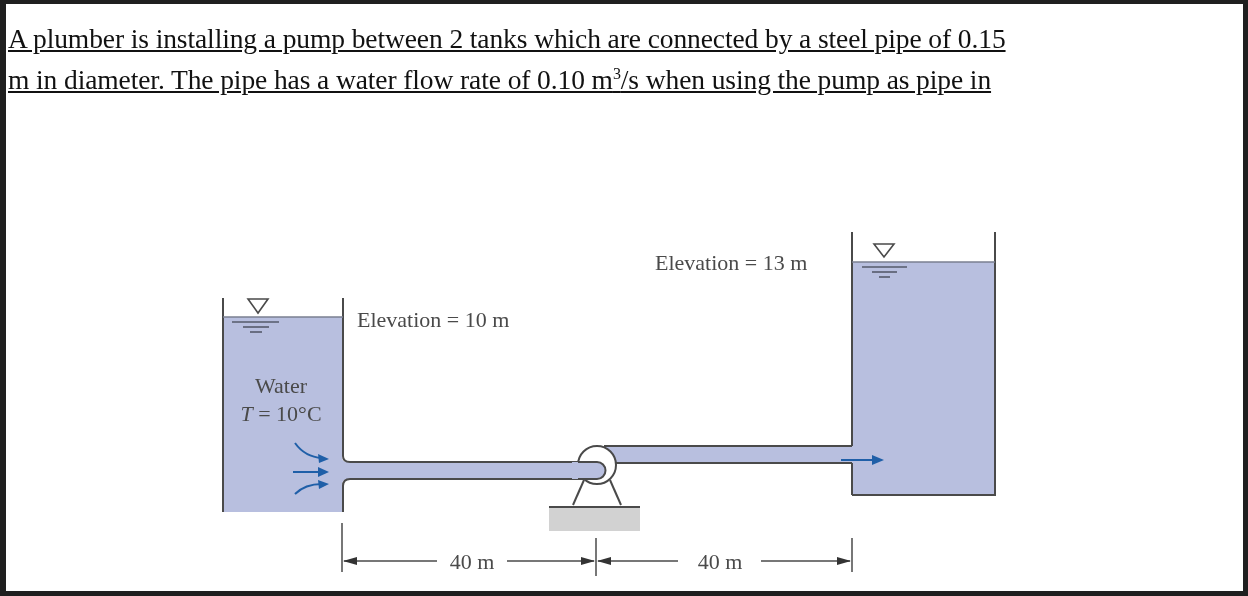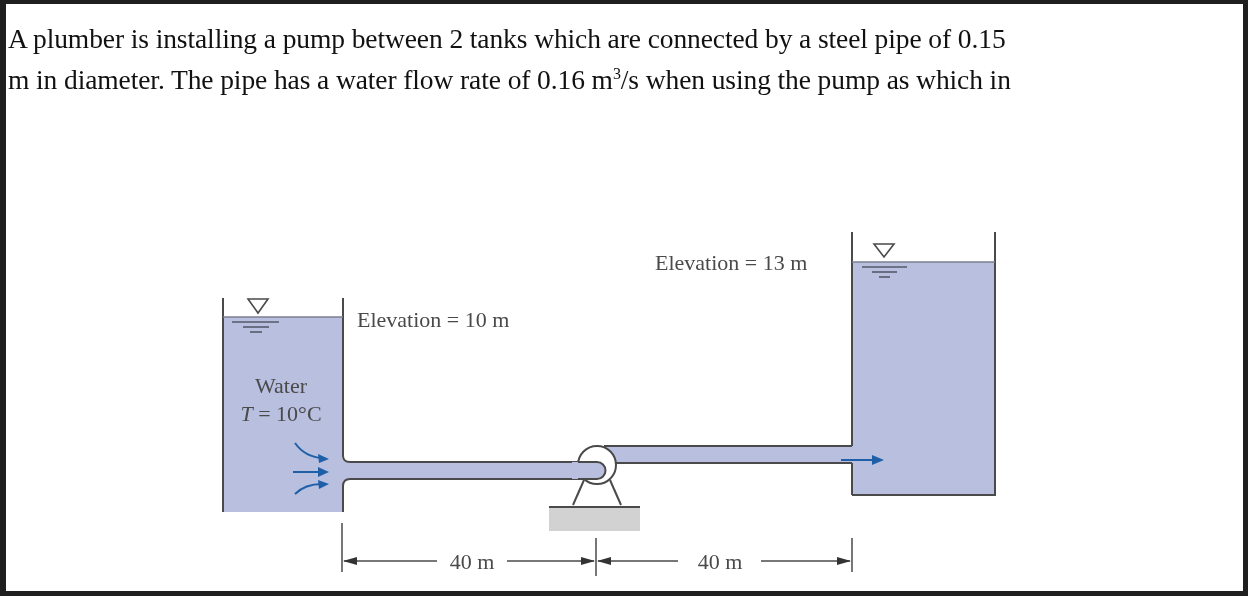--- a/index.html
+++ b/index.html
@@ -17,20 +17,21 @@
     background: #ffffff;
   }
   .question {
     position: absolute;
     left: 8px; top: 18px;
     width: 1225px;
     font-size: 27.5px;
     line-height: 41px;
     color: #111;
     letter-spacing: -0.1px;
+    text-decoration: underline;
   }
   .question .it { font-style: italic; }
   .question sup { font-size: 16px; line-height: 0; vertical-align: 10px; }
   .question sub { font-size: 18px; line-height: 0; vertical-align: -4px; font-style: italic; }
   svg.figure {
     position: absolute;
     left: 0; top: 0;
   }
   .lbl {
     font-family: "Liberation Serif", "DejaVu Serif", serif;
@@ -38,21 +39,21 @@
     font-size: 22px;
   }
 </style>
 </head>
 <body>
 
 <div class="panel"></div>
 
 <div class="question">
   <div><span>A plumber is installing a pump between 2 tanks which are connected by a steel pipe of 0.15</span></div>
-  <div><span>m in diameter. The pipe has a water flow rate of 0.16 m</span><sup>3</sup><span>/s when using the pump as which in</span></div>
+  <div><span>m in diameter. The pipe has a water flow rate of 0.10 m</span><sup>3</sup><span>/s when using the pump as pipe in</span></div>
 </div>
 
 <svg class="figure" width="1248" height="596" viewBox="0 0 1248 596">
 
   <g>
 
     <path d="M224 317 L342 317 L342 458 Q342 462 348 462 L590 462 L590 479 L348 479 Q342 479 342 485 L342 512 L224 512 Z" fill="#b8bfdf"></path>
 
     <line x1="223" y1="298" x2="223" y2="512" stroke="#4a4a4a" stroke-width="2"></line>
     <path d="M343 298 L343 456 Q343 462 350 462 L586 462" fill="none" stroke="#4a4a4a" stroke-width="2"></path>

